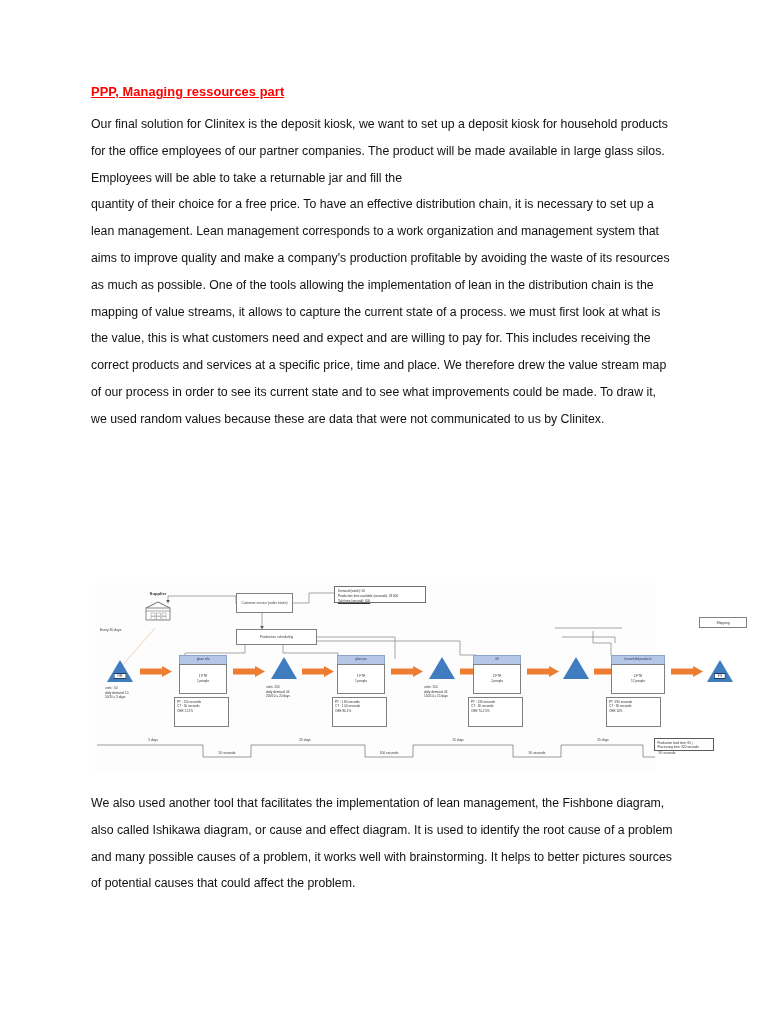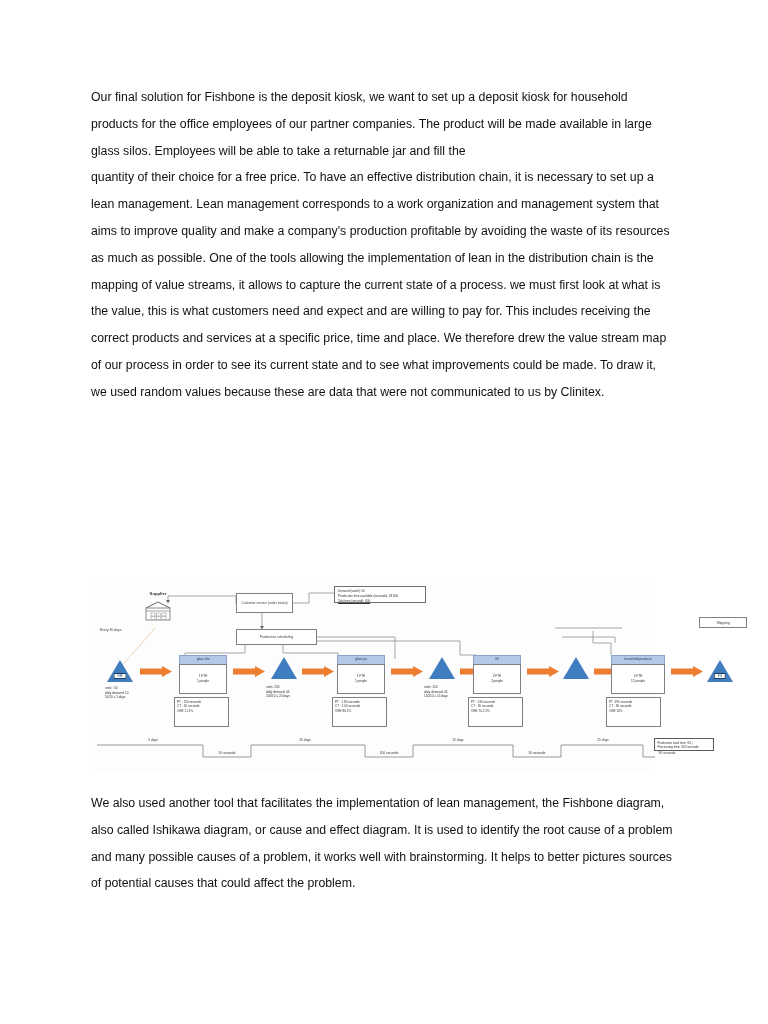--- a/index.html
+++ b/index.html
@@ -151,21 +151,22 @@
     font-family:"Liberation Sans", sans-serif;
     font-size:3.4px;color:#3a3a3a;white-space:nowrap;
   }
 </style>
 </head>
 <body>
 
 <div class="page">
 
   <div class="doc">
-    <p class="para">Our final solution for Fishbone is the deposit kiosk, we want to set up a deposit kiosk for household  products for the office employees of our partner companies. The product will be made available in large glass silos. Employees will be able to take a returnable jar and fill the</p>
+    <div class="heading">PPP, Managing ressources part</div>
+    <p class="para">Our final solution for Clinitex is the deposit kiosk, we want to set up a deposit kiosk for household  products for the office employees of our partner companies. The product will be made available in large glass silos. Employees will be able to take a returnable jar and fill the</p>
     <p class="para p2">quantity of their choice for a free price.   To have an effective distribution chain, it is necessary to set up a lean management. Lean management corresponds to a work organization and management system that aims to improve quality and make a company's production profitable by avoiding the waste of its resources as much as possible. One of the tools allowing the implementation of lean in the distribution chain is the mapping of value streams, it allows to capture the current state of a process. we must first look at what is the value, this is what customers need and expect and are willing to pay for. This includes receiving the correct products and services at a specific price, time and place. We therefore drew the value stream map of our process in order to see its current state and to see what improvements could be made. To draw it, we used random values because these are data that were not communicated to us by Clinitex.</p>
   </div>
 
   <div class="figure">
     <div class="vsm">
 
       <svg width="560" height="190" style="position:absolute;left:0;top:0;">
 
         <path d="M141,21 L141,13 L73,13 L73,18" stroke="#808080" stroke-width=".7" fill="none"></path>
         <polygon points="73,20.5 71.2,17 74.8,17" fill="#5a5a5a"></polygon>

